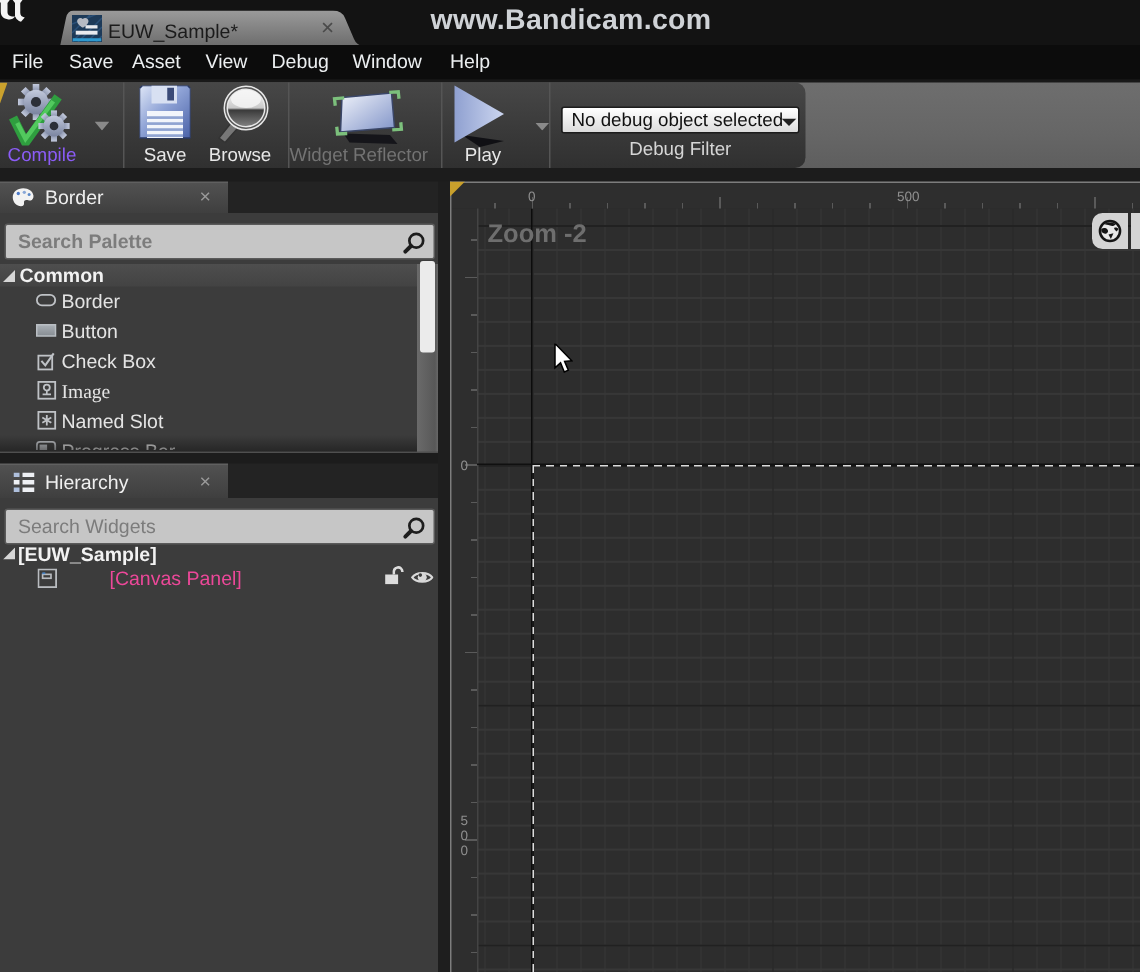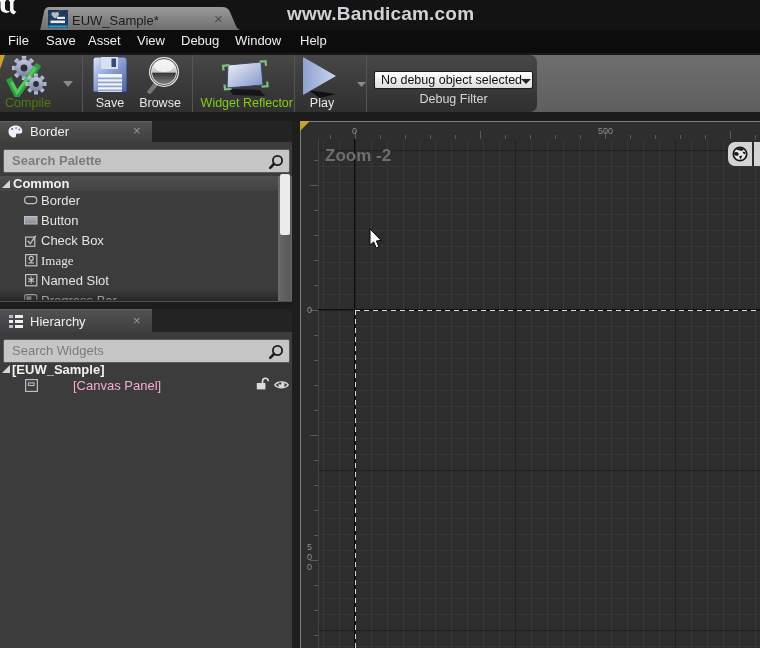--- a/index.html
+++ b/index.html
@@ -164,24 +164,24 @@
           <stop offset="1" stop-color="#ccd6f0"></stop>
       </linearGradient>
     </defs>
     <path d="M8 34 L36 38 L20 42 Z" fill="#101014"></path>
     <path d="M3 1 L36 20 L3 39 Z" fill="url(#playg)"></path>
   </svg>
   <svg class="abs" style="left:357px;top:82px;" width="9" height="5">
       <path d="M0 0 L9 0 L4.5 5 Z" fill="#8a8a8a"></path>
     </svg>
 
-  <div class="abs" style="left:0px;top:96px;width:56px;text-align:center;color:#4d7c0f;font-size:12.5px;">Compile</div>
+  <div class="abs" style="left:0px;top:96px;width:56px;text-align:center;color:#8b5cf6;font-size:12.5px;">Compile</div>
   <div class="abs" style="left:88px;top:96px;width:44px;text-align:center;color:#e8e8e8;font-size:12.5px;">Save</div>
   <div class="abs" style="left:137px;top:96px;width:46px;text-align:center;color:#e8e8e8;font-size:12.5px;">Browse</div>
-  <div class="abs" style="left:193px;top:96px;width:100px;text-align:right;white-space:nowrap;color:#84cc16;font-size:12.5px;">Widget Reflector</div>
+  <div class="abs" style="left:193px;top:96px;width:100px;text-align:left;white-space:nowrap;color:#737373;font-size:12.5px;">Widget Reflector</div>
   <div class="abs" style="left:300px;top:96px;width:44px;text-align:center;color:#e8e8e8;font-size:12.5px;">Play</div>
 
   <div class="abs" style="left:374px;top:71px;width:159px;height:18px;border:1px solid #1d1d1d;border-radius:2px;
        background:linear-gradient(#ffffff,#dcdcdc);color:#111;font-size:12.5px;line-height:17px;padding-left:6px;">No debug object selected
     <svg class="abs" style="left:146px;top:7px;" width="10" height="5">
         <path d="M0 0 L10 0 L5 5 Z" fill="#222"></path>
       </svg>
   </div>
   <div class="abs" style="left:374px;top:92px;width:159px;text-align:center;color:#d6d6d6;font-size:12.5px;">Debug Filter</div>
 
@@ -278,21 +278,21 @@
   </div>
   <svg class="abs" style="left:2px;top:365px;" width="8" height="8">
       <path d="M0 8 L8 0 L8 8 Z" fill="#d6d6d6"></path>
     </svg>
   <div class="abs" style="left:12px;top:362px;color:#f2f2f2;font-size:13px;font-weight:bold;">[EUW_Sample]</div>
   <svg class="abs" style="left:25px;top:379px;" width="13" height="13" viewBox="0 0 13 13">
     <rect x="0.6" y="0.6" width="11.8" height="11.8" fill="none" stroke="#b9bcc0" stroke-width="1.2"></rect>
     <rect x="3.4" y="3.9" width="5.6" height="2.6" fill="none" stroke="#b9bcc0" stroke-width="1.1"></rect>
     <rect x="3.2" y="2.6" width="2" height="1.2" fill="#4a86c8"></rect>
   </svg>
-  <div class="abs" style="left:41px;top:378px;color:#f9a8d4;font-size:13px;padding-left:32px;">[Canvas Panel]</div>
+  <div class="abs" style="left:41px;top:378px;color:#ec4899;font-size:13px;padding-left:32px;">[Canvas Panel]</div>
 
   <svg class="abs" style="left:256px;top:376px;" width="14" height="15" viewBox="0 0 14 15">
     <rect x="0.8" y="7" width="8.6" height="6.4" fill="#dcdcdc"></rect>
     <path d="M6.6 7 C6.2 4.4 7.2 2.6 9 2.3 C10.8 2 12.2 3.2 12.3 5.3" fill="none" stroke="#dcdcdc" stroke-width="1.7"></path>
   </svg>
   <svg class="abs" style="left:274px;top:380px;" width="15" height="10" viewBox="0 0 15 10">
     <path d="M0.8 4.9 C3.4 1.1 11.6 1.1 14.2 4.9 C11.6 8.7 3.4 8.7 0.8 4.9 Z" fill="none" stroke="#d8d8d8" stroke-width="1.4"></path>
     <circle cx="7.5" cy="4.9" r="3" fill="#d8d8d8"></circle>
     <circle cx="6.2" cy="3.4" r="1.2" fill="#3c3c3c"></circle>
   </svg>

